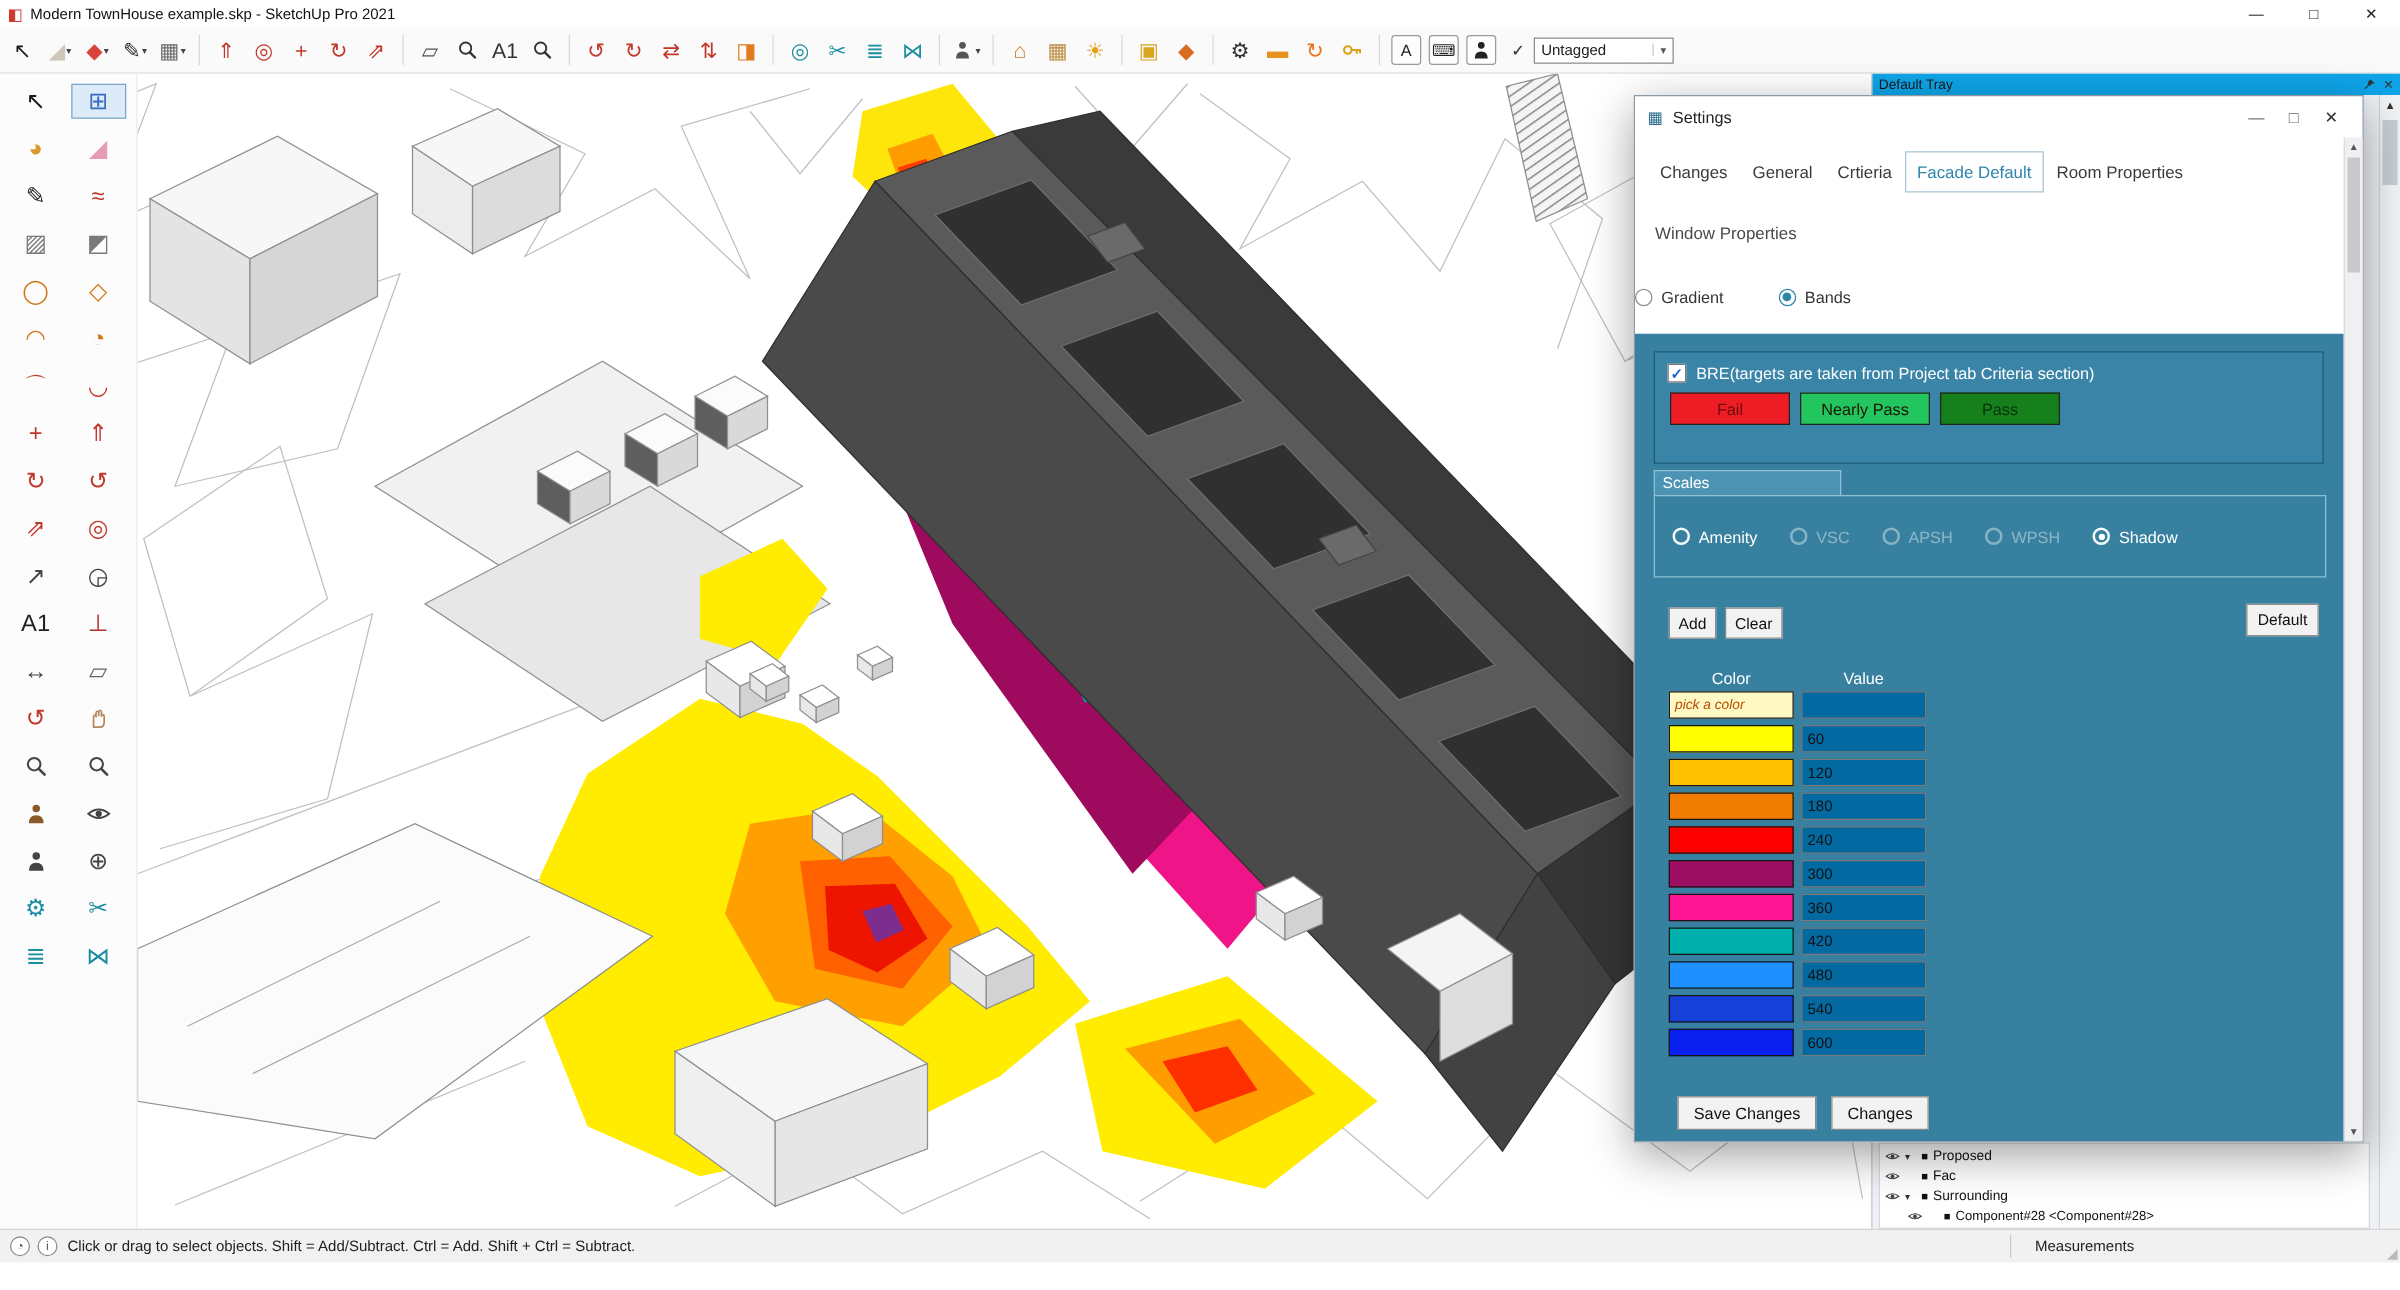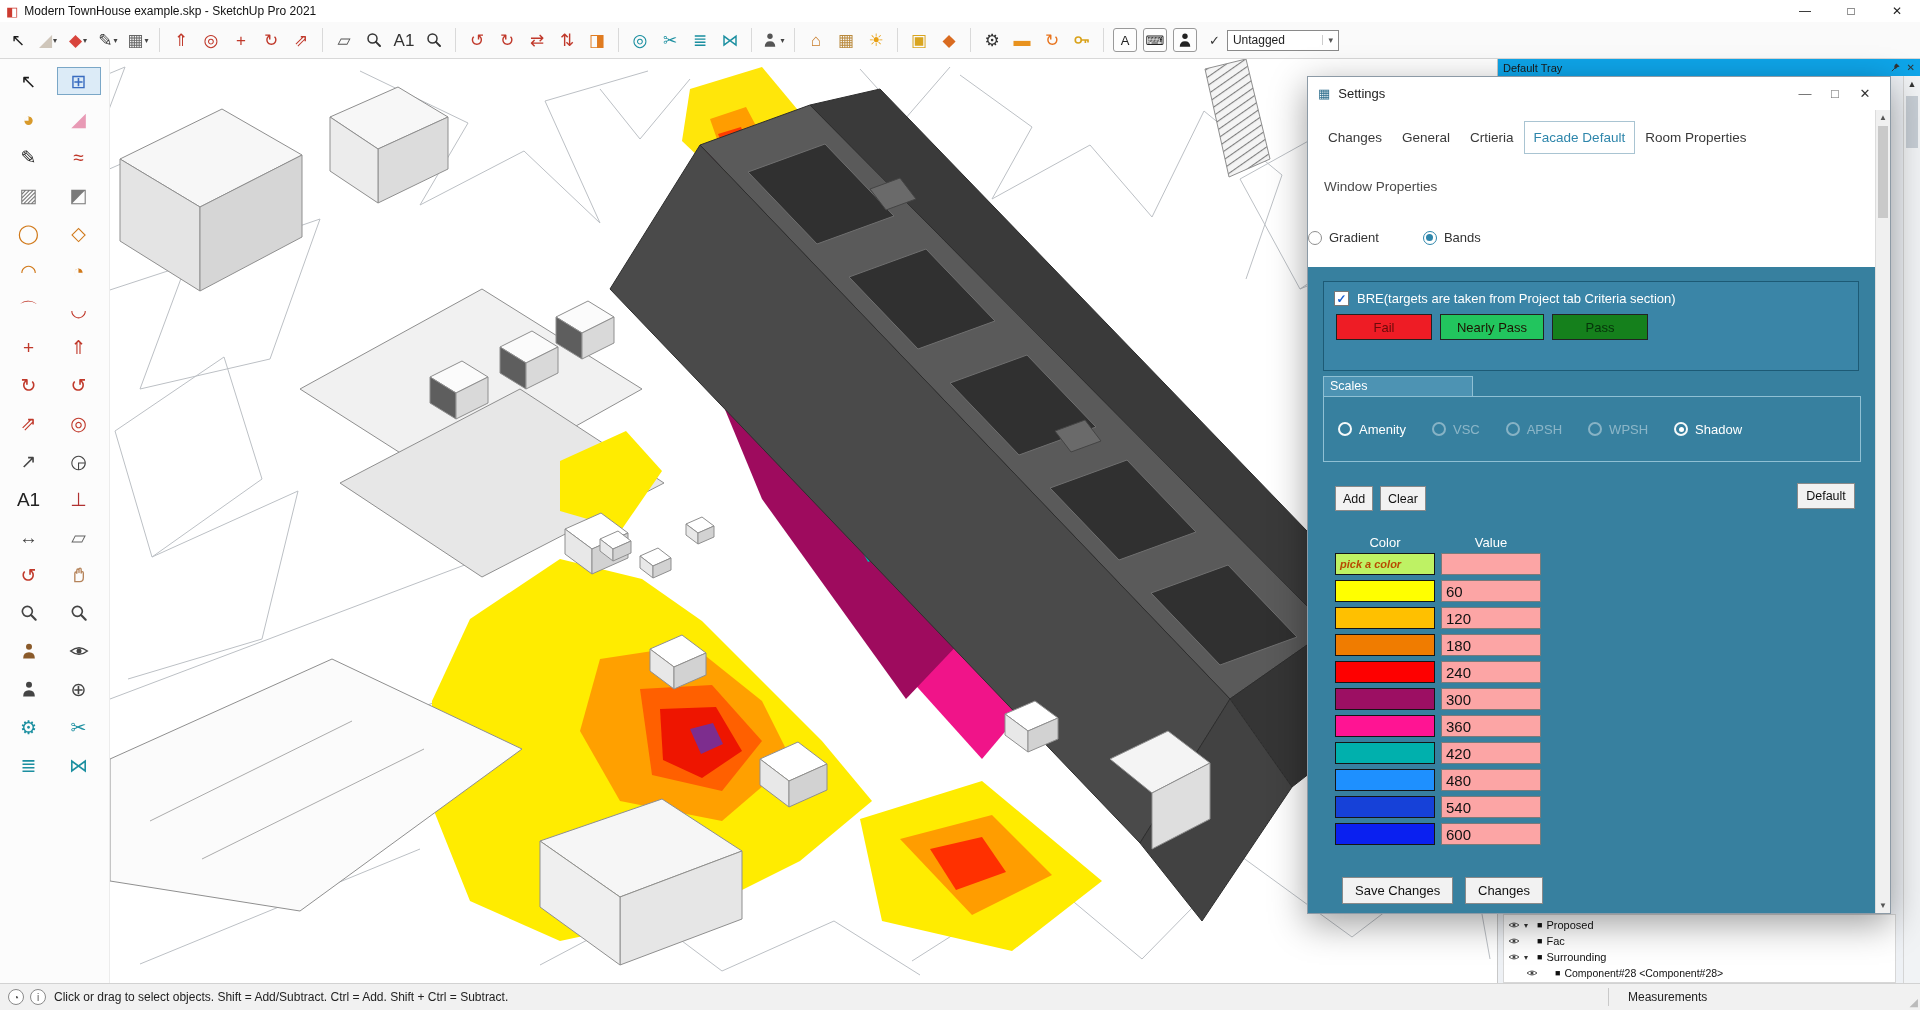--- a/index.html
+++ b/index.html
@@ -99,21 +99,21 @@
   .btn-clear { left:72px; top:409px; width:46px; height:25px; }
   .btn-default { left:489px; top:406px; width:58px; height:26px; }
   .btn-save { left:34px; top:800px; height:27px; padding:0 12px; font-size:13px; }
   .btn-cancel { left:157px; top:800px; height:27px; padding:0 12px; font-size:13px; }
   .tbl-head { position:absolute; left:27px; top:458px; display:flex; gap:6px; color:#fff; font-size:13px; z-index:2; }
   .tbl-head span { width:100px; text-align:center; }
   .tbl { position:absolute; left:27px; top:476px; z-index:2; }
   .trow { display:flex; gap:6px; margin-bottom:5px; }
   .swatch { width:100px; height:22px; border:1px solid #151515; }
   .swatch em { font-style:italic; font-size:11px; color:#b84a00; line-height:20px; padding-left:4px; display:block; }
-  .val { width:100px; height:22px; border:1px solid #7a7a7a; font-size:15px; padding:0 4px; font-family:inherit; background:#fca5a5; color:#111; }
+  .val { width:100px; height:22px; border:1px solid #7a7a7a; font-size:12px; padding:0 4px; font-family:inherit; background:#0369a1; color:#111; }
 
   
   .statusbar { position:relative; height:27px; display:flex; align-items:center; gap:8px; padding-left:8px; background:#f1f1f1; border-top:1px solid #d2d2d2; font-size:12px; color:#222; }
   .sb-icons { display:flex; gap:6px; }
   .sb-circle { width:16px; height:16px; border:1px solid #8a8a8a; border-radius:50%; display:inline-flex; align-items:center; justify-content:center; font-size:10px; color:#555; background:#fff; }
   .sb-div { position:absolute; left:1608px; top:4px; bottom:4px; width:1px; background:#c9c9c9; }
   .sb-meas-label { position:absolute; left:1628px; }
   .sb-meas-input { position:absolute; left:1720px; width:150px; height:19px; border:none; background:transparent; font-family:inherit; font-size:12px; }
   .sb-grip { position:absolute; right:2px; bottom:1px; font-size:11px; color:#bbb; }
 </style>
@@ -667,21 +667,21 @@
       <button class="push-btn btn-add">Add</button>
       <button class="push-btn btn-clear">Clear</button>
       <button class="push-btn btn-default">Default</button>
 
       <div class="tbl-head">
         <span>Color</span>
         <span>Value</span>
       </div>
       <div class="tbl">
           <div class="trow">
-            <div class="swatch" style="background: #bef264; font-weight: bold;">
+            <div class="swatch" style="background: #fef9c3;">
               <em>pick a color</em>
             </div>
             <input class="val" style="">
           </div>
           <div class="trow">
             <div class="swatch" style="background: rgb(255, 255, 0);"></div>
             <input class="val" value="60" style="">
           </div>
           <div class="trow">
             <div class="swatch" style="background: rgb(255, 192, 0);"></div>

